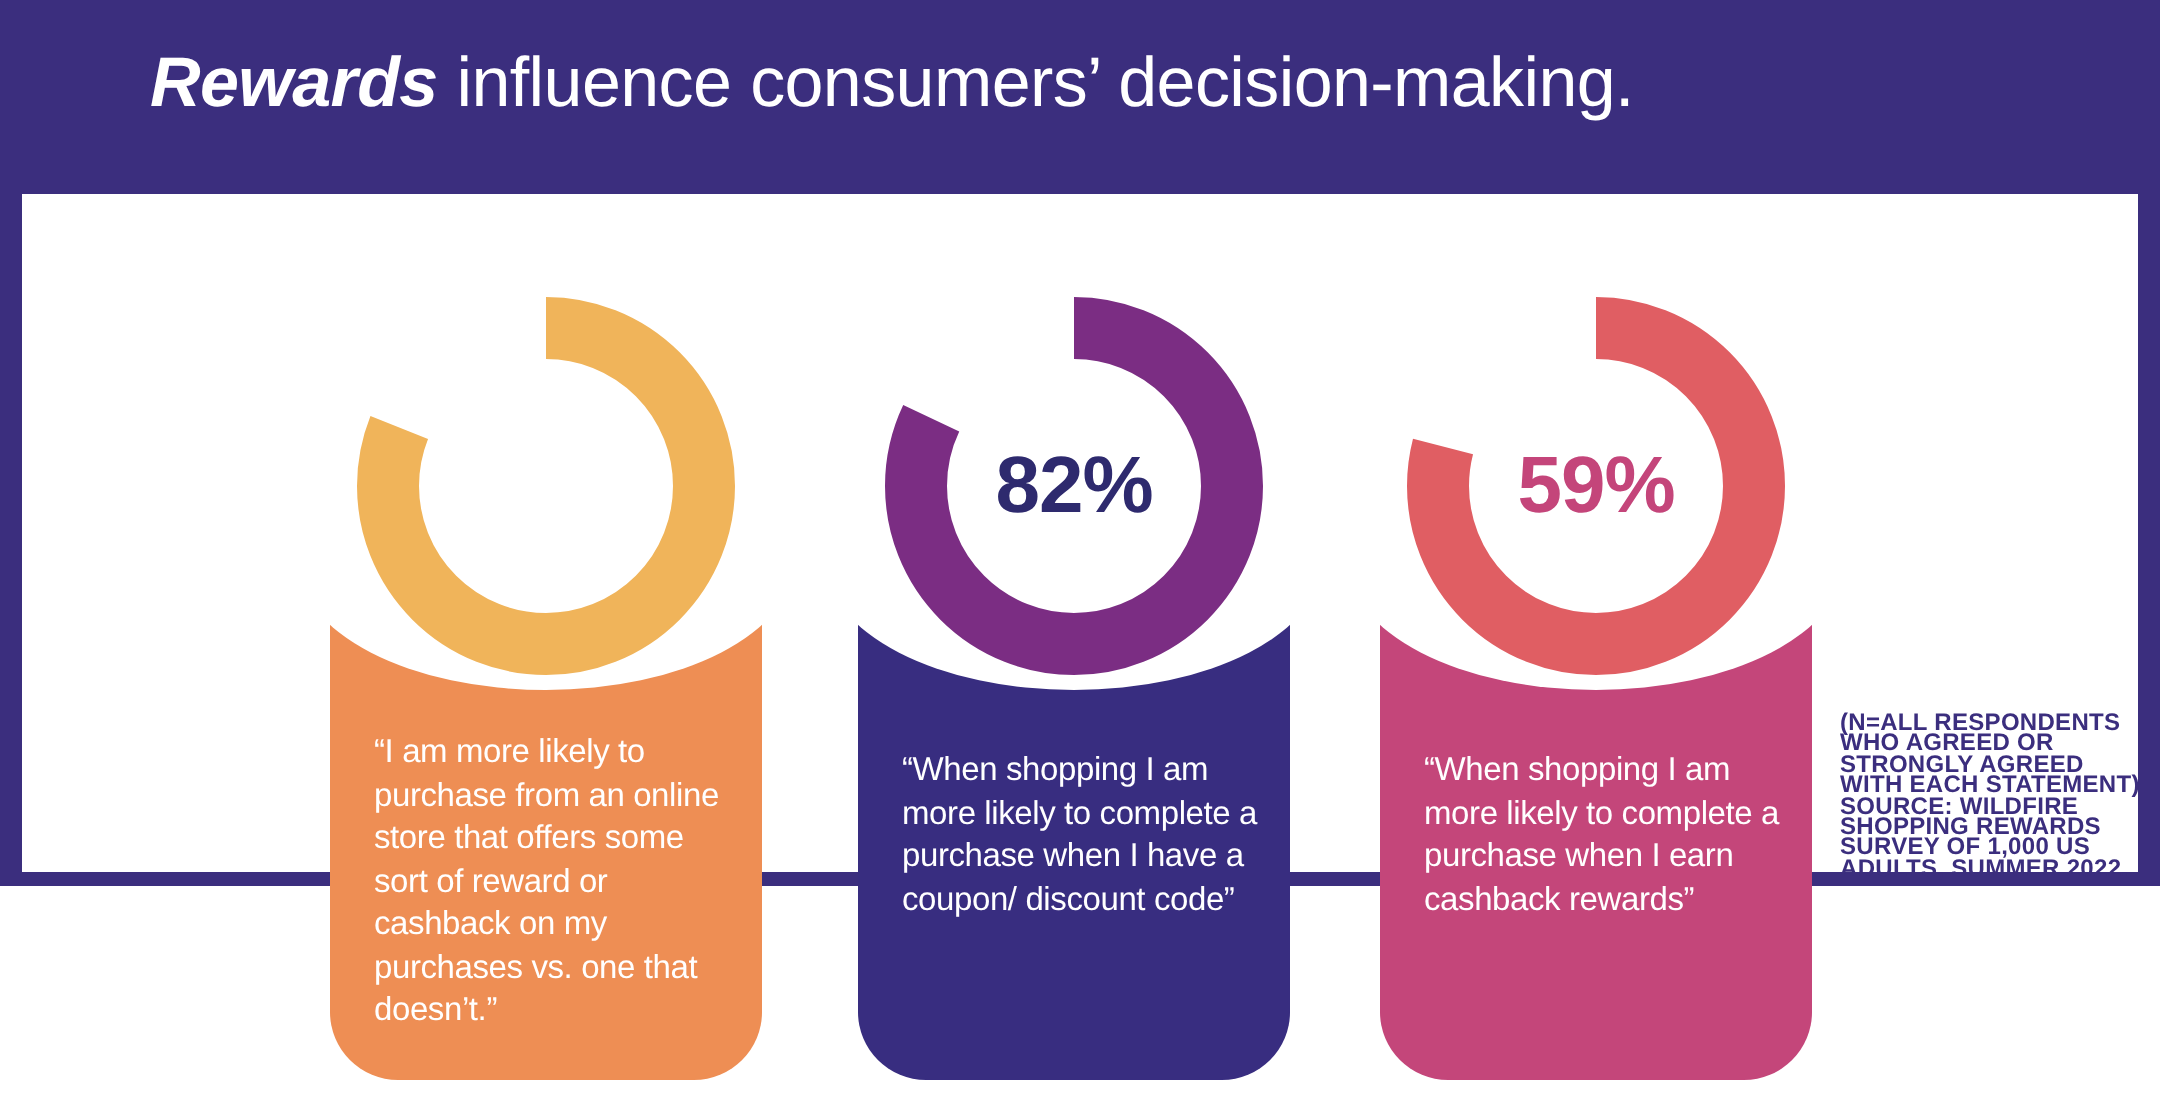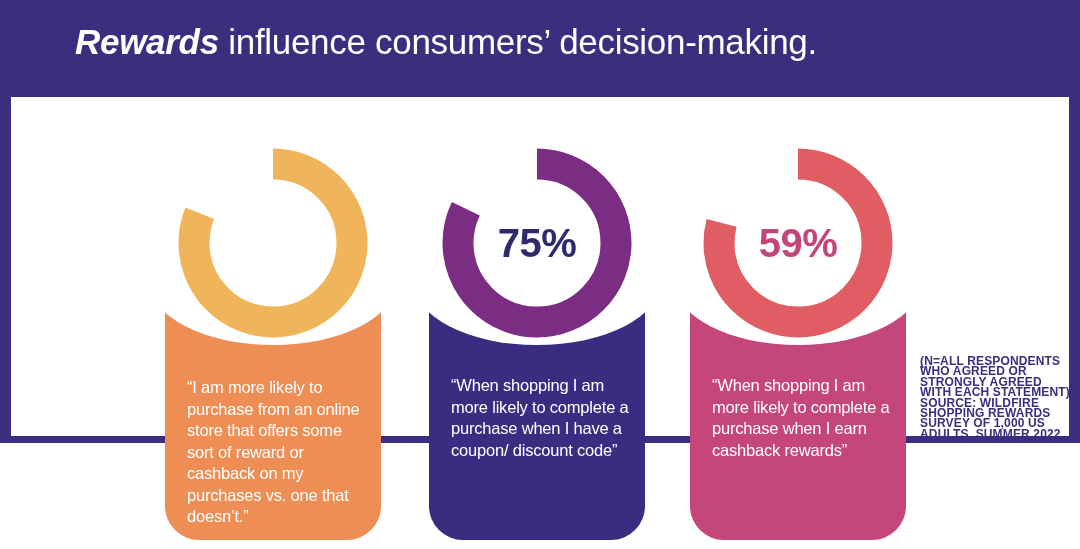--- a/index.html
+++ b/index.html
@@ -59,21 +59,21 @@
   
   .lens{
     position:absolute;
     left:-16px;top:-86px;
     width:248px;height:128px;
     border-radius:50%;
     background:#ffffff;
   }
 
   .quote{
-    position:absolute;left:22px;right:14px;top:74px;
+    position:absolute;left:22px;right:14px;top:63px;
     color:#ffffff;
     font-size:16.5px;
     line-height:21.5px;
     letter-spacing:-0.2px;
     white-space:pre-line;
   }
   .stat.s2 .quote, .stat.s3 .quote{top:72px;}
 
   
   .donut{
@@ -129,21 +129,21 @@
 <div class="stat s2">
   <div class="card c2">
     <div class="lens"></div>
     <div class="quote">“When shopping I am  more likely to complete a purchase when I have a coupon/ discount code”</div>
   </div>
   <div class="donut">
     <svg width="204" height="204" viewBox="0 0 204 204" aria-hidden="true">
       <circle cx="102" cy="102" r="79" fill="none" stroke="#7B2D83" stroke-width="31" stroke-dasharray="407.1 89.2" stroke-dashoffset="0" transform="rotate(-90 102 102)"></circle>
     </svg>
   </div>
-  <div class="pct p2">75%</div>
+  <div class="pct p2">82%</div>
 </div>
 
 <div class="stat s3">
   <div class="card c3">
     <div class="lens"></div>
     <div class="quote">“When shopping I am more likely to complete a purchase when I earn cashback rewards”</div>
   </div>
   <div class="donut">
     <svg width="204" height="204" viewBox="0 0 204 204" aria-hidden="true">
       <circle cx="102" cy="102" r="79" fill="none" stroke="#E05E63" stroke-width="31" stroke-dasharray="392.1 104.2" stroke-dashoffset="0" transform="rotate(-90 102 102)"></circle>

